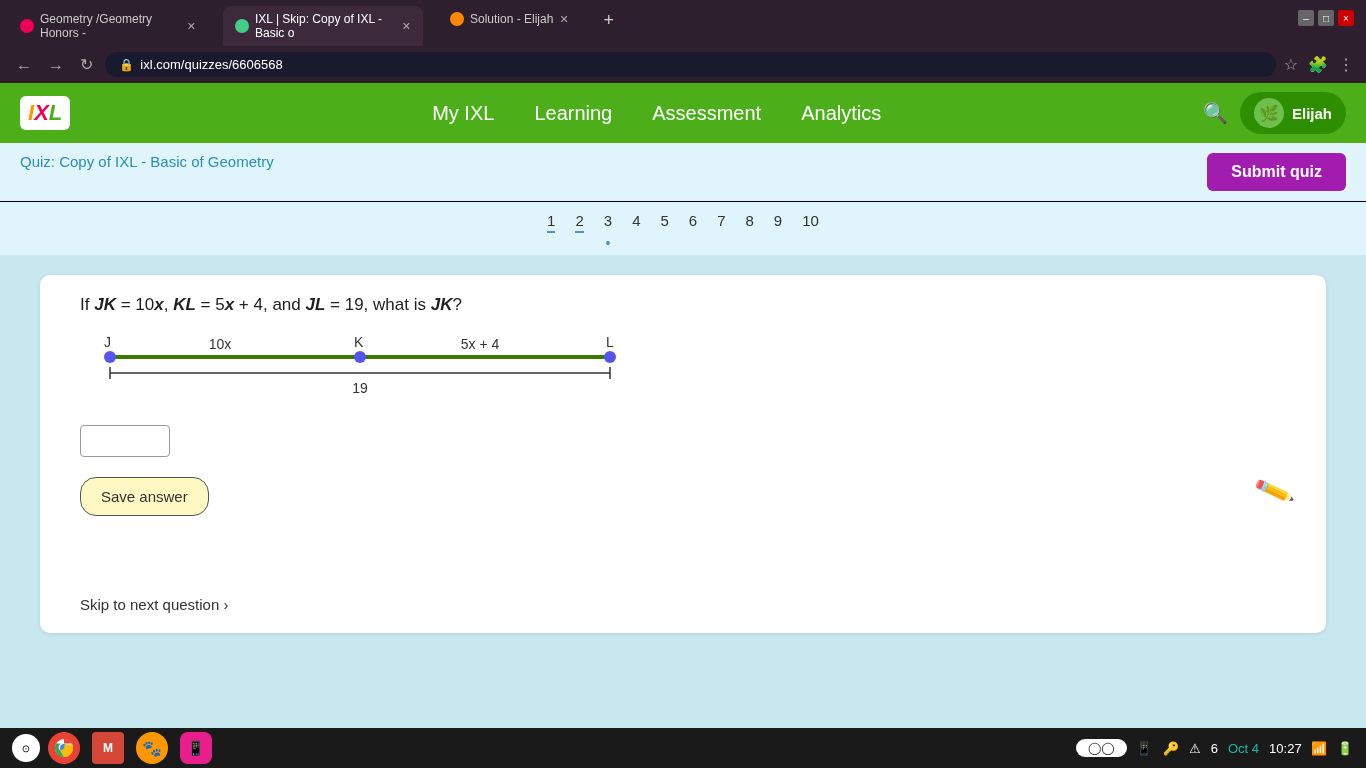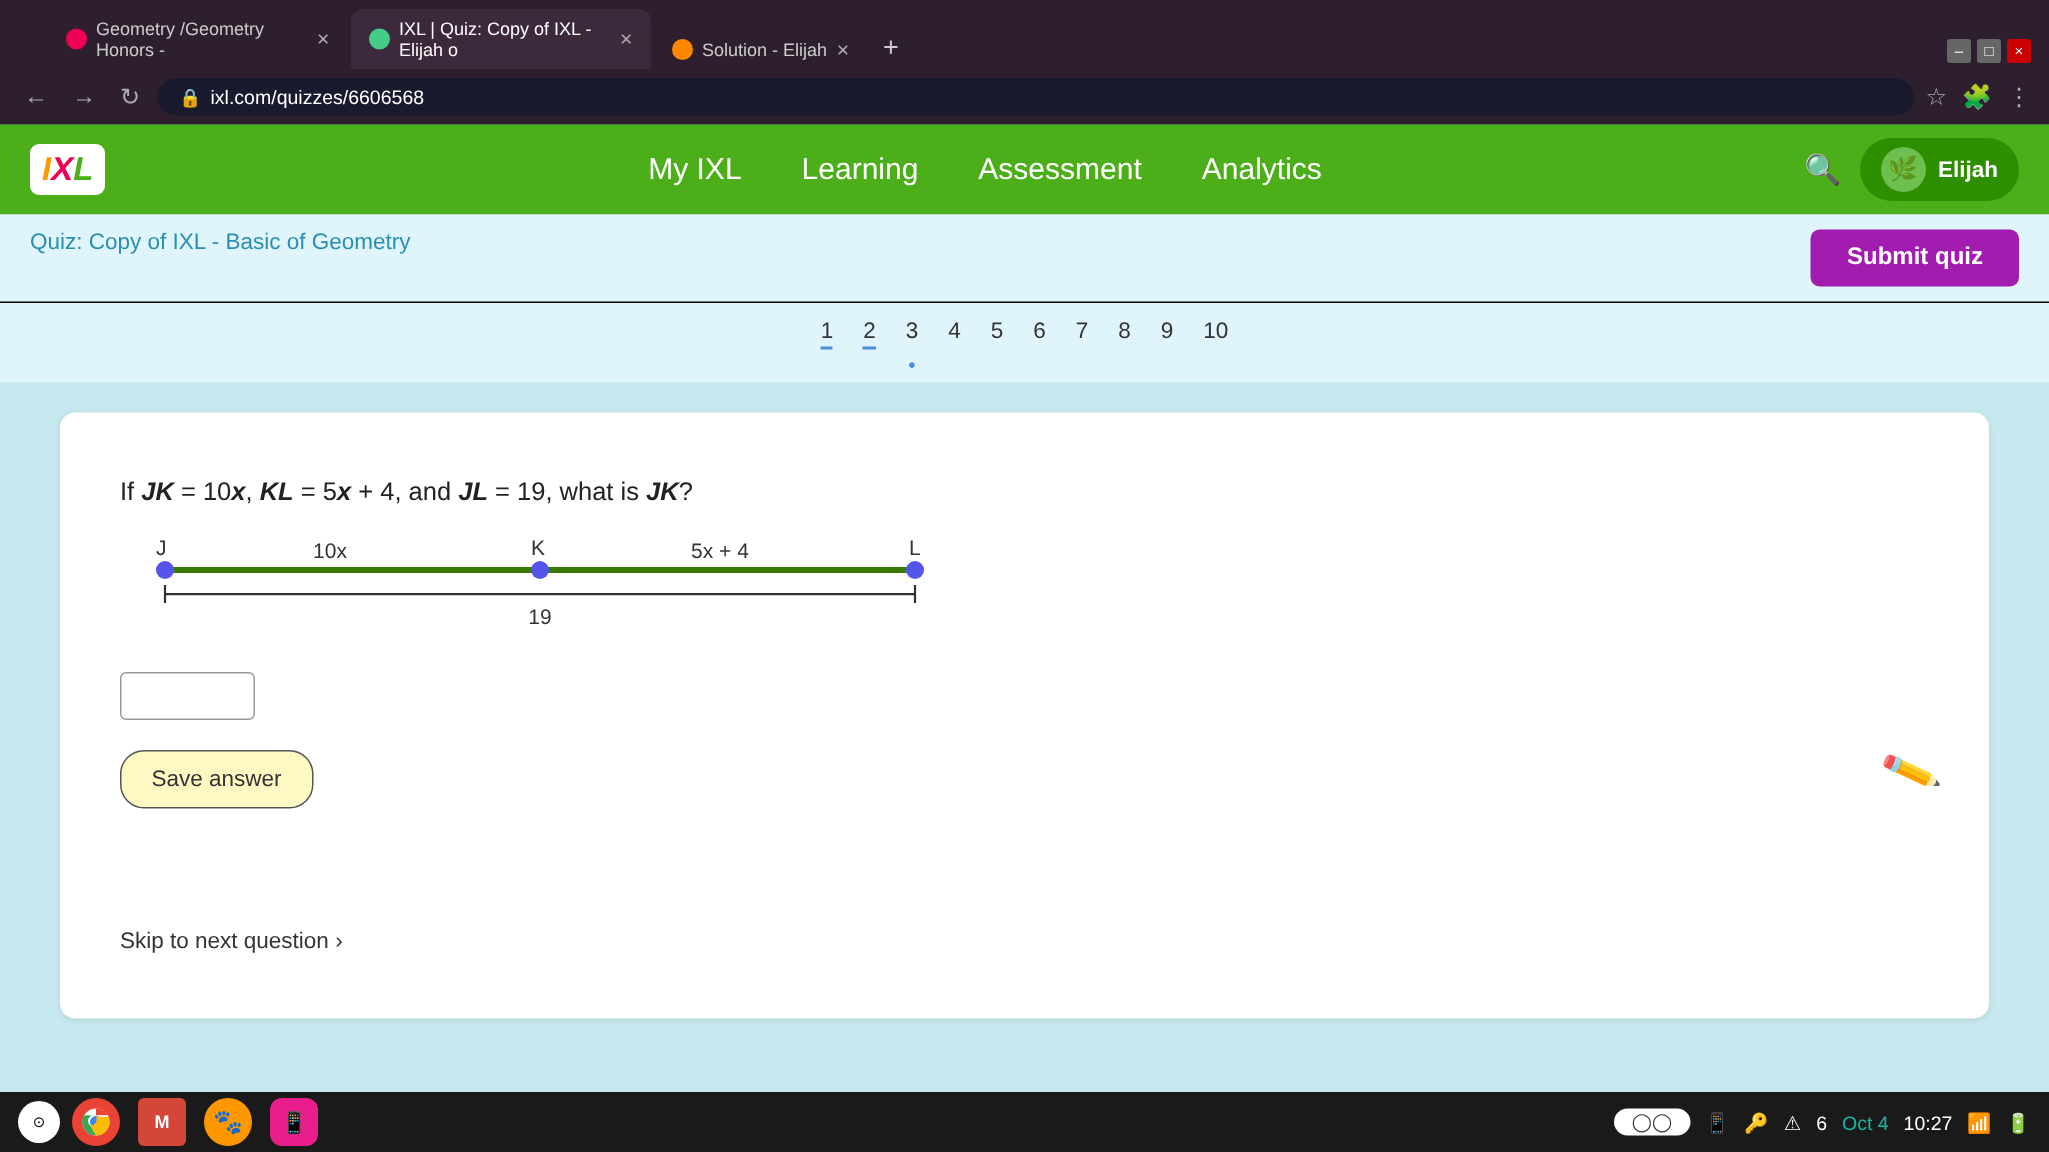--- a/index.html
+++ b/index.html
@@ -1,20 +1,20 @@
 <!DOCTYPE html>
 <html><head>
   <meta charset="utf-8">
   <style>
     * { margin: 0; padding: 0; box-sizing: border-box; }
     body { font-family: Arial, sans-serif; background: #c8e8ef; width: 1366px; height: 768px; overflow: hidden; position: relative; }
 
     
     .browser-chrome { background: #2d1f2d; width: 100%; }
-    .tab-bar { display: flex; align-items: flex-end; padding: 6px 8px 0 8px; gap: 2px; margin-left: 24px; }
+    .tab-bar { display: flex; align-items: flex-start; padding: 6px 8px 0 8px; gap: 15px; }
     .tab { display: flex; align-items: center; padding: 6px 12px; border-radius: 8px 8px 0 0; font-size: 12px; color: #ccc; max-width: 200px; gap: 6px; cursor: pointer; }
     .tab.active { background: #3c2a3c; color: #fff; }
     .tab-favicon { width: 14px; height: 14px; border-radius: 50%; display: inline-block; flex-shrink: 0; }
     .tab-favicon.red { background: #e05; }
     .tab-favicon.green { background: #4c8; }
     .tab-favicon.orange { background: #f80; }
     .tab-close { margin-left: auto; color: #aaa; font-size: 11px; cursor: pointer; }
     .tab-new { color: #ccc; font-size: 18px; padding: 4px 8px; cursor: pointer; }
     .win-controls { display: flex; gap: 4px; margin-left: auto; padding: 4px; }
     .win-btn { width: 16px; height: 16px; background: #666; border-radius: 2px; cursor: pointer; display: flex; align-items: center; justify-content: center; color: #fff; font-size: 10px; }
@@ -46,21 +46,21 @@
 
     
     .question-nav { display: flex; justify-content: center; gap: 20px; padding: 10px 0 4px 0; background: #e0f4fb; }
     .q-num { font-size: 15px; color: #333; cursor: pointer; display: flex; flex-direction: column; align-items: center; gap: 2px; }
     .q-num .underline { height: 2px; width: 100%; background: transparent; }
     .q-num.answered .underline { background: #4a90d9; }
     .q-num.current .dot::after { content: '•'; color: #4a90d9; font-size: 14px; display: block; text-align: center; }
 
     
     .main-content { padding: 20px 40px; }
-    .question-card { background: #fff; border-radius: 10px; padding: 43px 40px; box-shadow: 0 1px 4px rgba(0,0,0,0.1); }
+    .question-card { background: #fff; border-radius: 10px; padding: 20px 40px; box-shadow: 0 1px 4px rgba(0,0,0,0.1); }
     .question-text { font-size: 17px; color: #222; margin-bottom: 20px; }
     .question-text em { font-style: italic; font-weight: bold; }
 
     
     .diagram { margin: 10px 0 20px 0; position: relative; }
     .diagram svg { display: block; }
 
     .instruction-text { font-style: italic; font-size: 16px; color: #333; margin-bottom: 16px; }
     .answer-input { border: 1.5px solid #999; border-radius: 4px; padding: 6px 10px; font-size: 16px; width: 90px; outline: none; }
     .save-answer-btn { border: 1.5px solid #555; background: #fef9c3; color: #333; border-radius: 16px; padding: 10px 20px; font-size: 15px; cursor: pointer; margin-top: 20px; display: block; }
@@ -84,21 +84,21 @@
 
 <div class="browser-chrome">
   <div class="tab-bar">
     <div class="tab">
       <span class="tab-favicon red"></span>
       <span>Geometry /Geometry Honors -</span>
       <span class="tab-close">✕</span>
     </div>
     <div class="tab active">
       <span class="tab-favicon green"></span>
-      <span>IXL | Quiz: Copy of IXL - Elijah o</span>
+      <span>IXL | Skip: Copy of IXL - Basic o</span>
       <span class="tab-close">✕</span>
     </div>
     <div class="tab">
       <span class="tab-favicon orange"></span>
       <span>Solution - Elijah</span>
       <span class="tab-close">✕</span>
     </div>
     <span class="tab-new">+</span>
     <div class="win-controls">
       <div class="win-btn">–</div>

